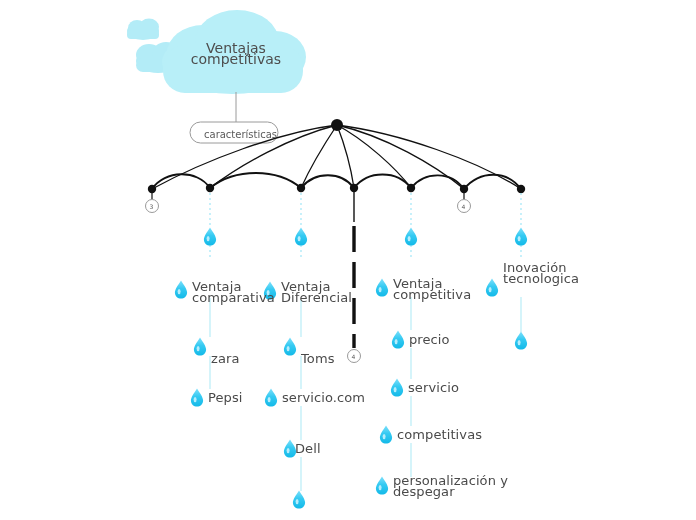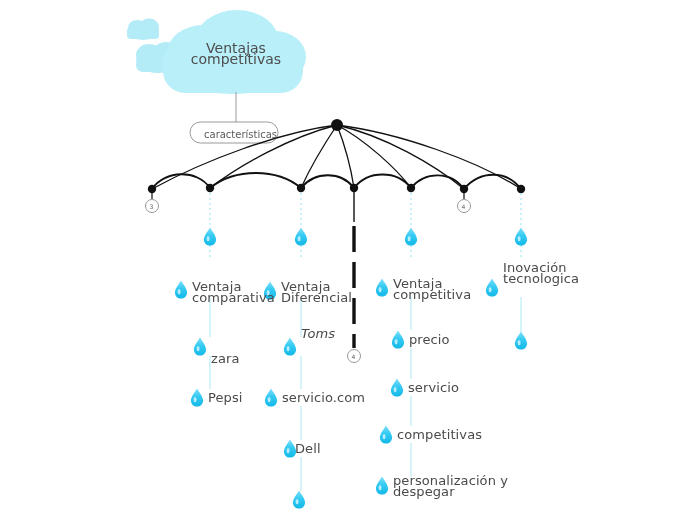--- a/index.html
+++ b/index.html
@@ -193,21 +193,21 @@
   <div class="badgelbl" style="left:461.5px;top:202.5px;">4</div>
   <div class="badgelbl" style="left:351.5px;top:352.5px;">4</div>
 
   <div class="lbl" style="left:192px;top:282px;">Ventaja
 comparativa</div>
   <div class="lbl" style="left:211px;top:342px;margin-top:12px;">zara</div>
   <div class="lbl" style="left:208px;top:393px;">Pepsi</div>
 
   <div class="lbl" style="left:281px;top:282px;">Ventaja
 Diferencial</div>
-  <div class="lbl" style="left:301px;top:329px;font-style:italic;">Toms</div>
+  <div class="lbl" style="left:301px;top:354px;">Toms</div>
   <div class="lbl" style="left:282px;top:393px;">servicio.com</div>
   <div class="lbl" style="left:295px;top:444px;">Dell</div>
   <div class="lbl" style="left:310px;top:495px;"></div>
 
   <div class="lbl" style="left:393px;top:279px;">Ventaja
 competitiva</div>
   <div class="lbl" style="left:409px;top:335px;">precio</div>
   <div class="lbl" style="left:408px;top:383px;">servicio</div>
   <div class="lbl" style="left:397px;top:430px;">competitivas</div>
   <div class="lbl" style="left:393px;top:476px;">personalización y

